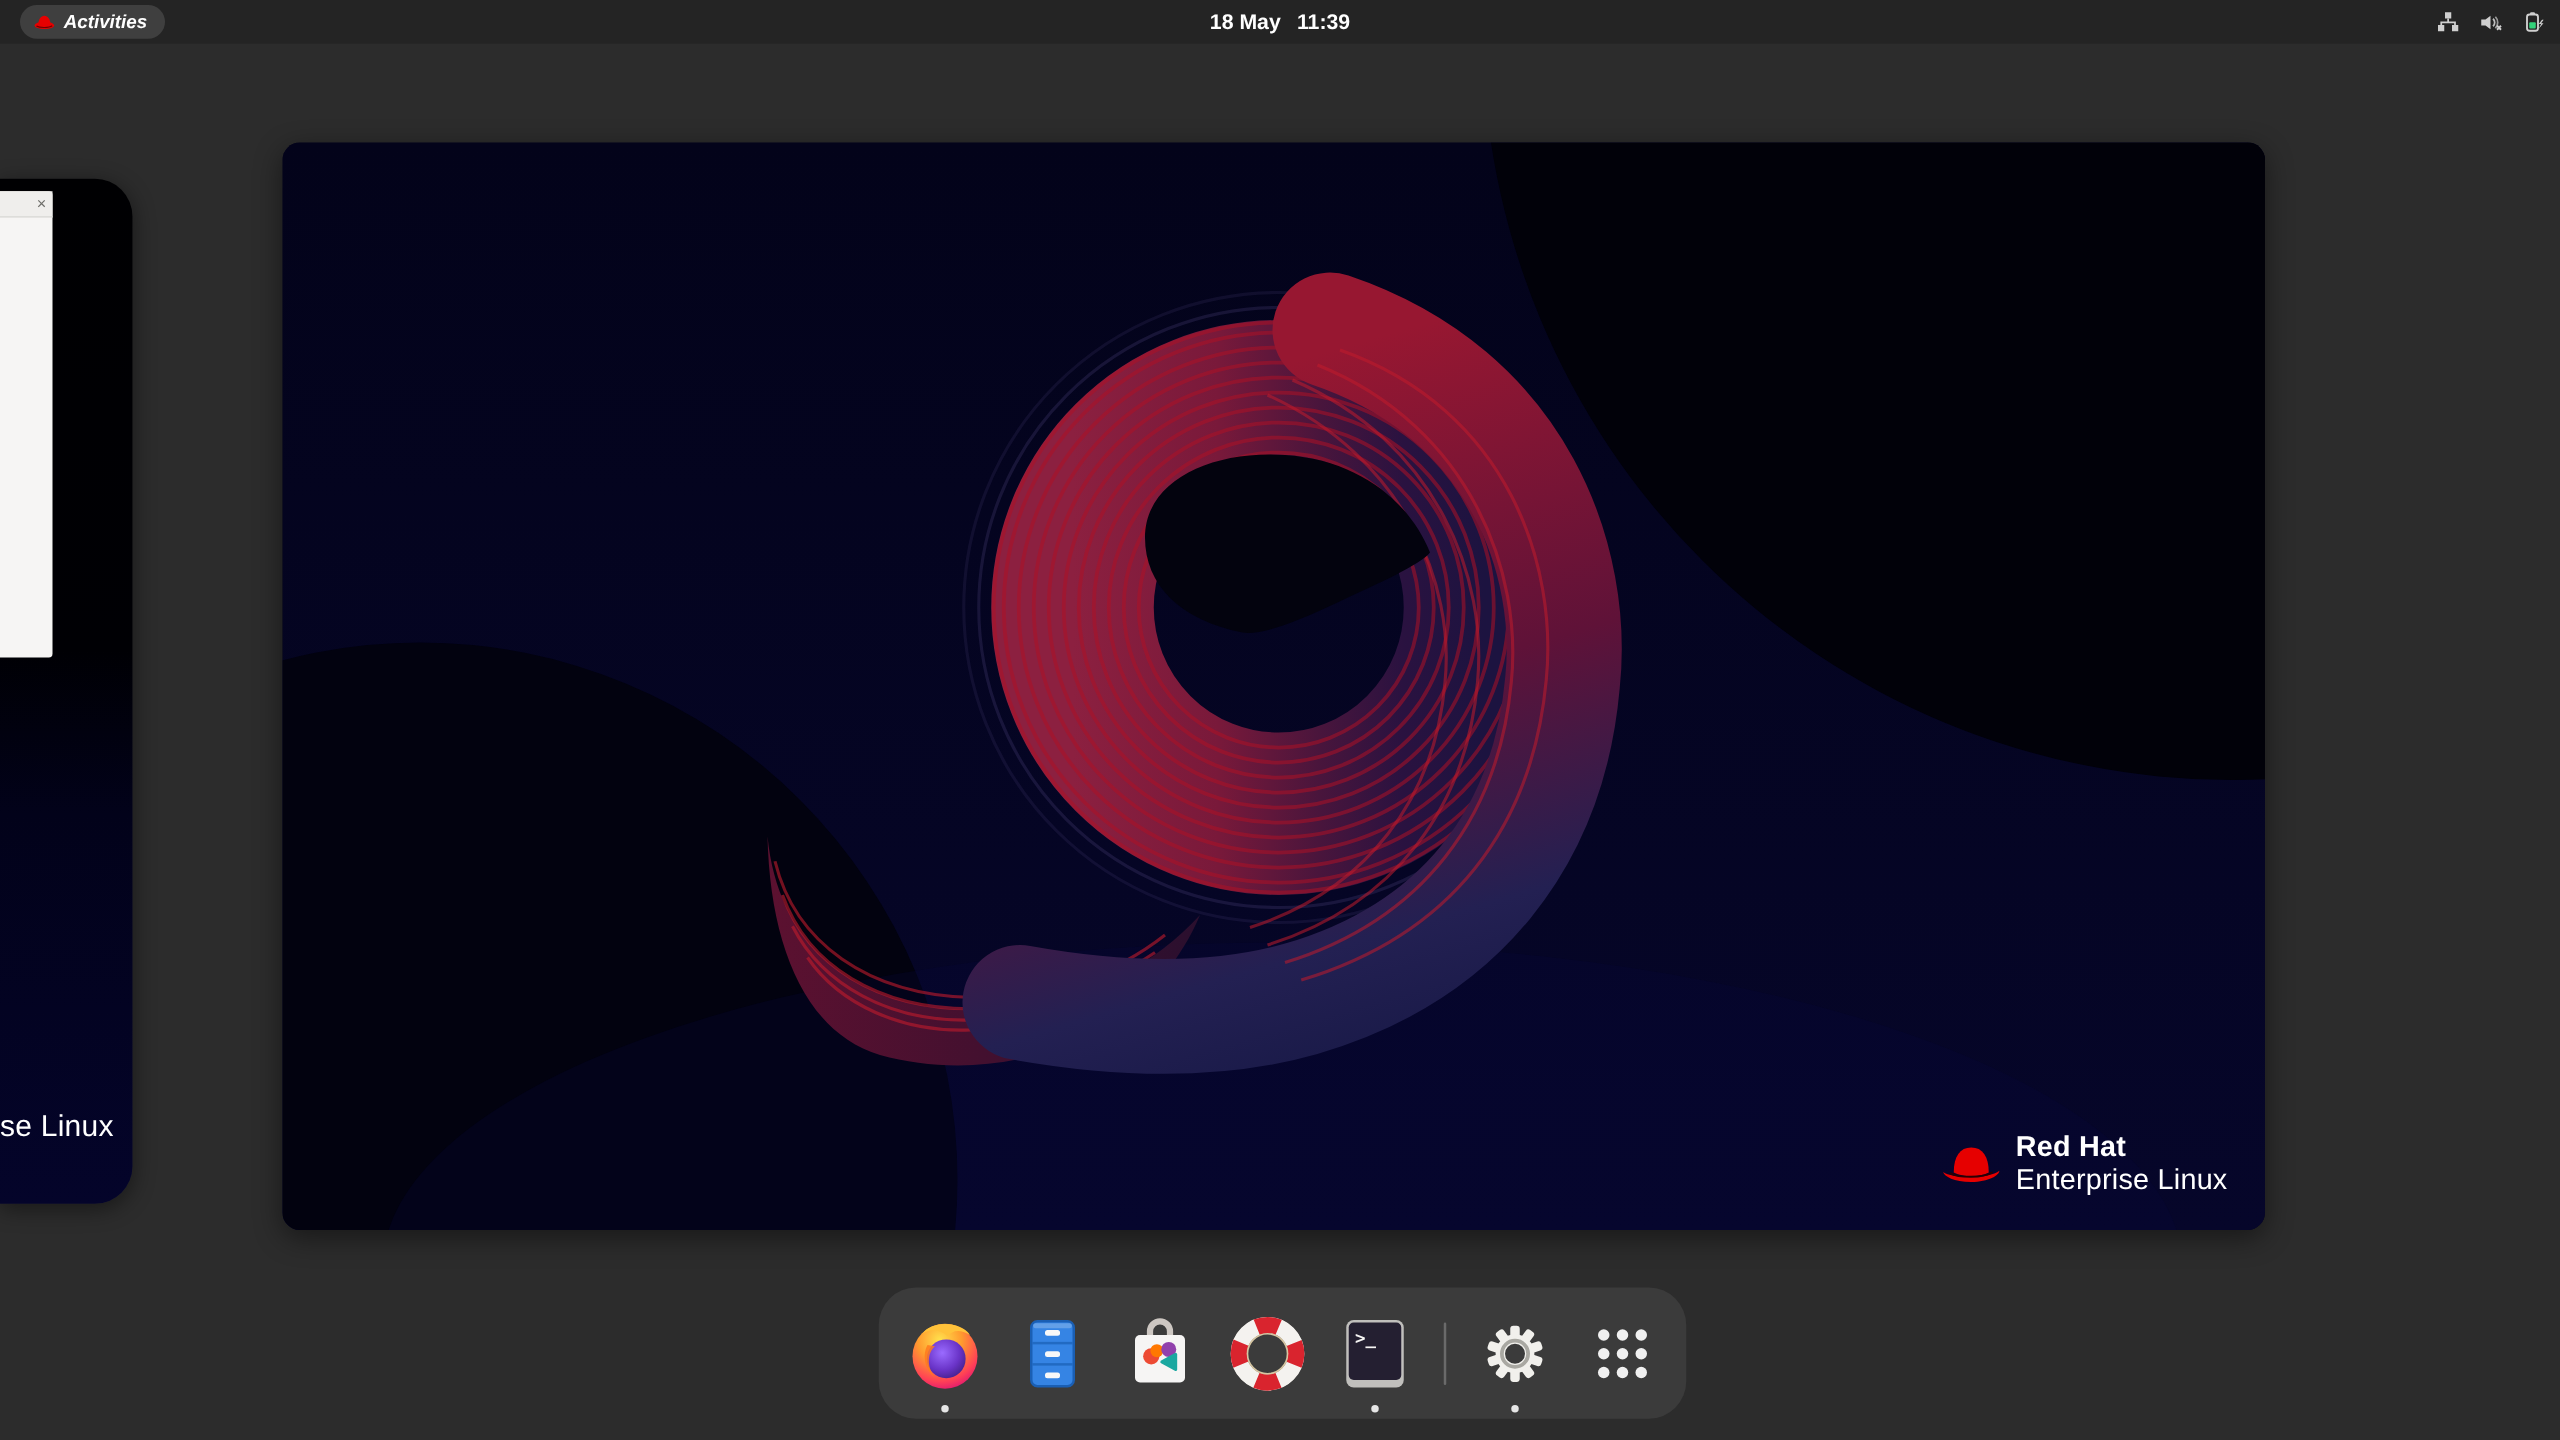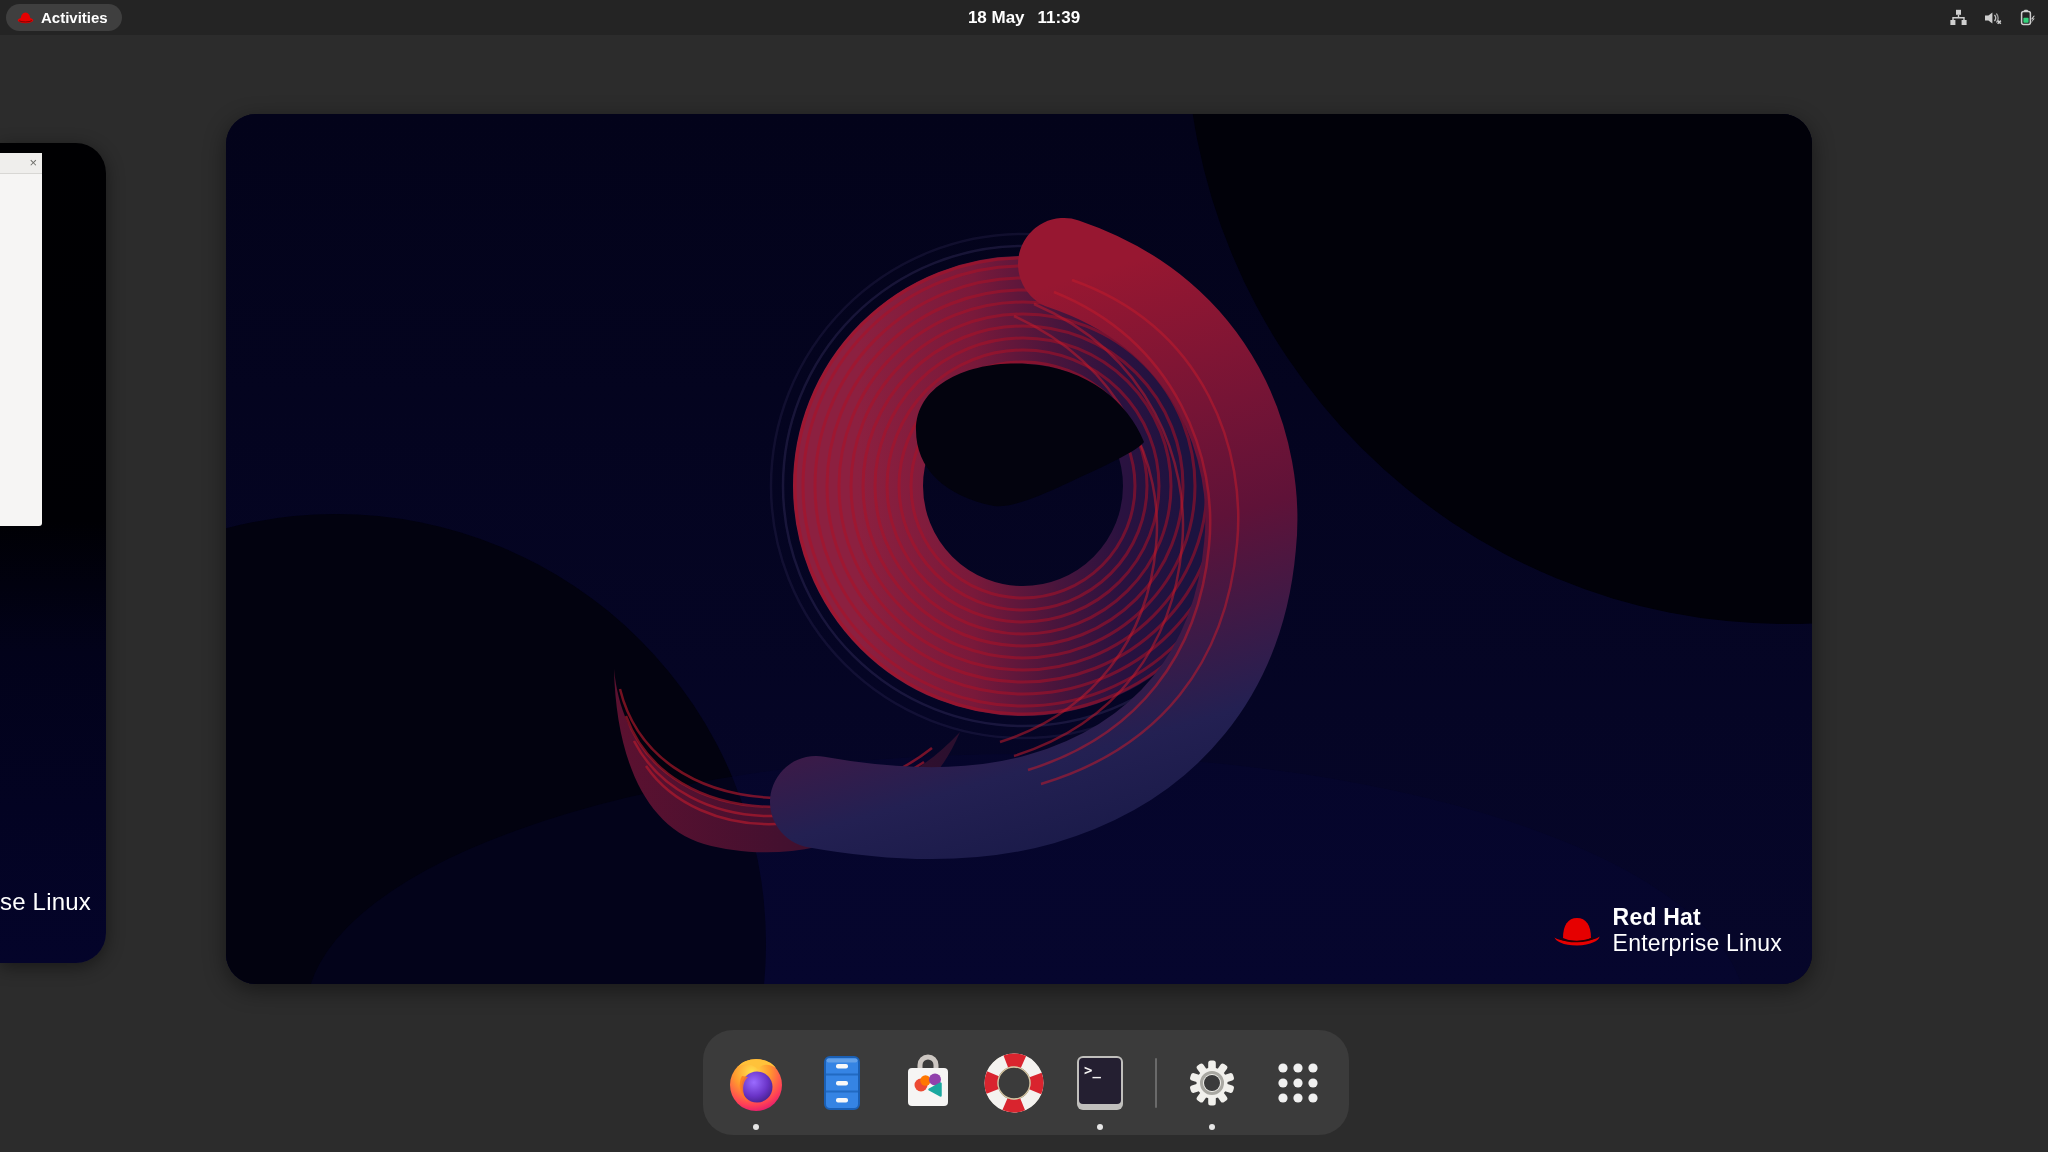--- a/index.html
+++ b/index.html
@@ -9,23 +9,23 @@
     background:#2c2c2c;
     font-family:"Liberation Sans",sans-serif;
     -webkit-font-smoothing:antialiased;
   }
   
   .topbar{
     position:absolute;top:0;left:0;right:0;height:35px;
     background:#242424;display:flex;align-items:center;
   }
   .activities-pill{
-    position:absolute;left:6px;top:4px;height:27px;
+    position:absolute;left:16px;top:4px;height:27px;
     display:flex;align-items:center;gap:7px;padding:0 14px 0 11px;
-    background:#3f3f3f;border-radius:14px;cursor:pointer;
+    background:#3f3f3f;border-radius:14px;cursor:pointer;font-style:italic;
   }
   .activities-pill span{color:#ffffff;font-size:15px;font-weight:700;}
   .clock{
     position:absolute;left:50%;transform:translateX(-50%);top:0;height:35px;
     display:flex;align-items:center;gap:13px;cursor:pointer;
     color:#ffffff;font-size:17px;font-weight:700;
   }
   .status-area{
     position:absolute;right:12px;top:0;height:35px;
     display:flex;align-items:center;gap:15px;cursor:pointer;
@@ -58,21 +58,21 @@
   }
   .ws-left .mini-close{
     position:absolute;right:5px;top:2px;color:#6e6e6a;font-size:13px;line-height:16px;cursor:pointer;
   }
   .ws-left .ws-left-text{
     position:absolute;left:0;bottom:47px;color:#ffffff;font-size:24px;
     letter-spacing:.2px;white-space:nowrap;
   }
   .ws-main{
     position:absolute;left:226px;top:114px;width:1586px;height:870px;
-    border-radius:30px;overflow:hidden;background:#04041c;
+    border-radius:14px;overflow:hidden;background:#04041c;
     box-shadow:0 6px 22px rgba(0,0,0,.45);cursor:pointer;
   }
   .ws-main svg.wallpaper{position:absolute;inset:0;width:100%;height:100%;display:block;}
   .brand{
     position:absolute;right:30px;bottom:28px;
     display:flex;align-items:center;gap:11px;color:#ffffff;
   }
   .brand .brand-lines{display:flex;flex-direction:column;line-height:1.1;}
   .brand .l1{font-size:23px;font-weight:700;letter-spacing:.2px;}
   .brand .l2{font-size:23px;font-weight:400;letter-spacing:.2px;}

